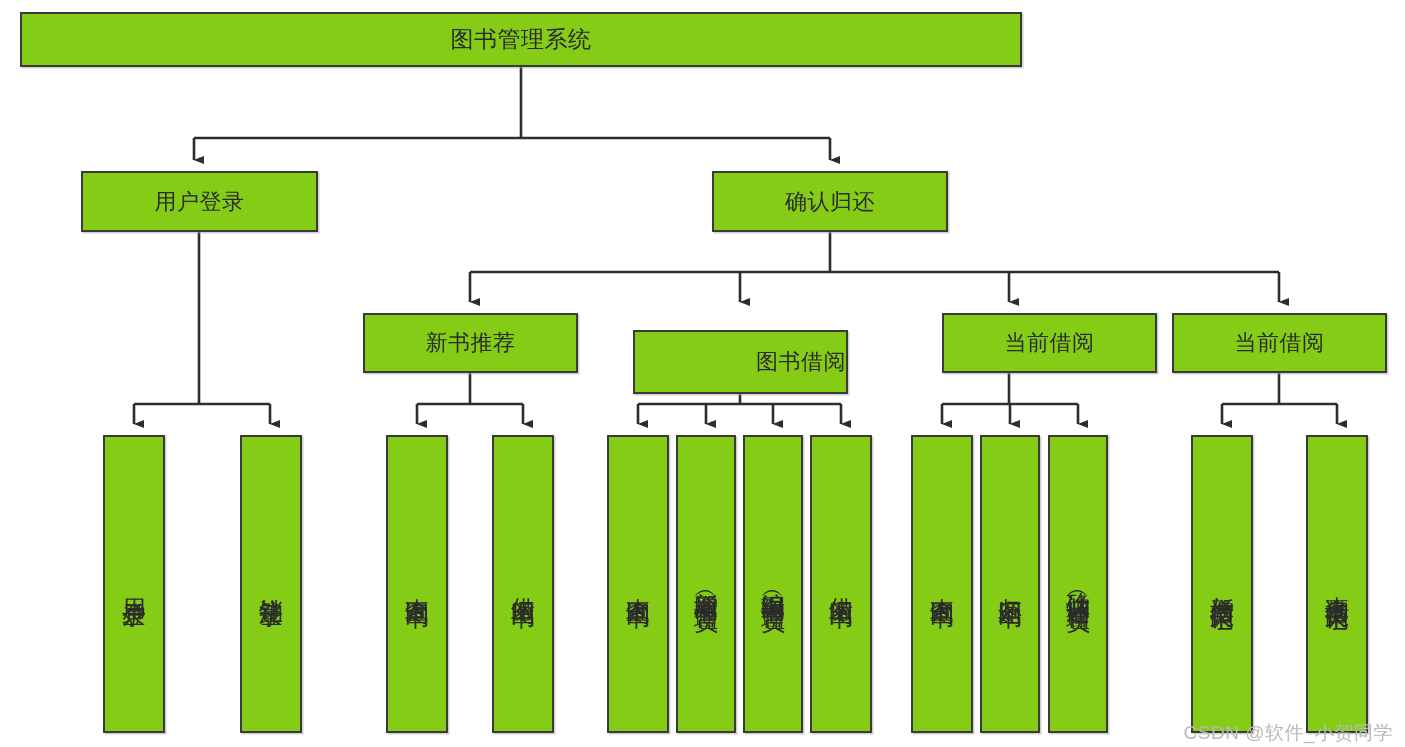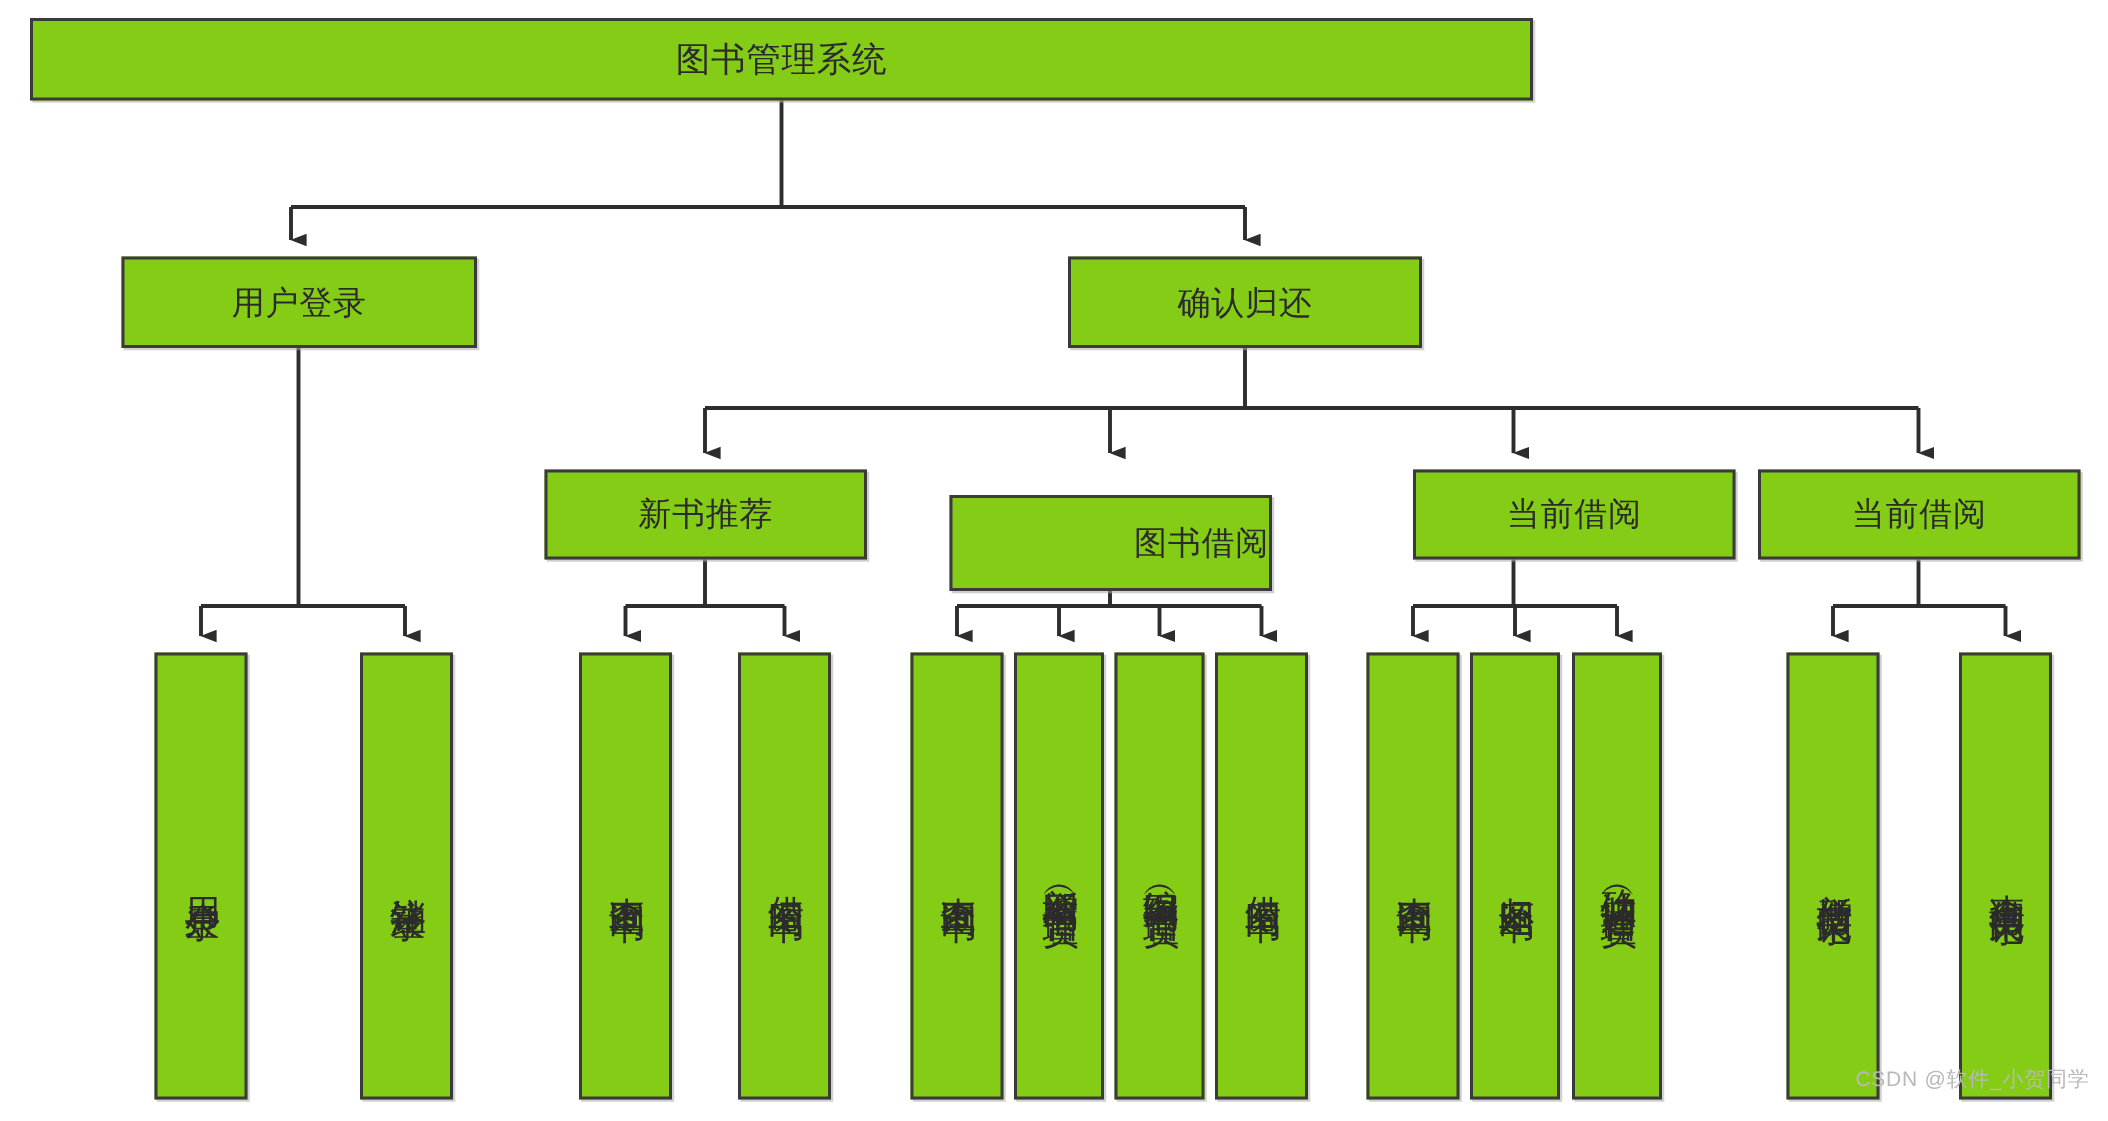--- a/index.html
+++ b/index.html
@@ -57,22 +57,22 @@
     writing-mode: vertical-rl;
     text-orientation: upright;
     font-size: 24px;
     line-height: 1.08;
     letter-spacing: 2.5px;
     white-space: nowrap;
   }
   #watermark {
     position: absolute;
     right: 12px;
-    bottom: 18px;
-    font-size: 14px;
+    bottom: 1px;
+    font-size: 19px;
     color: #b9b9b9;
     letter-spacing: 0.5px;
     z-index: 5;
     white-space: nowrap;
   }
 </style>
 </head>
 <body>
 
 <div id="stage">

